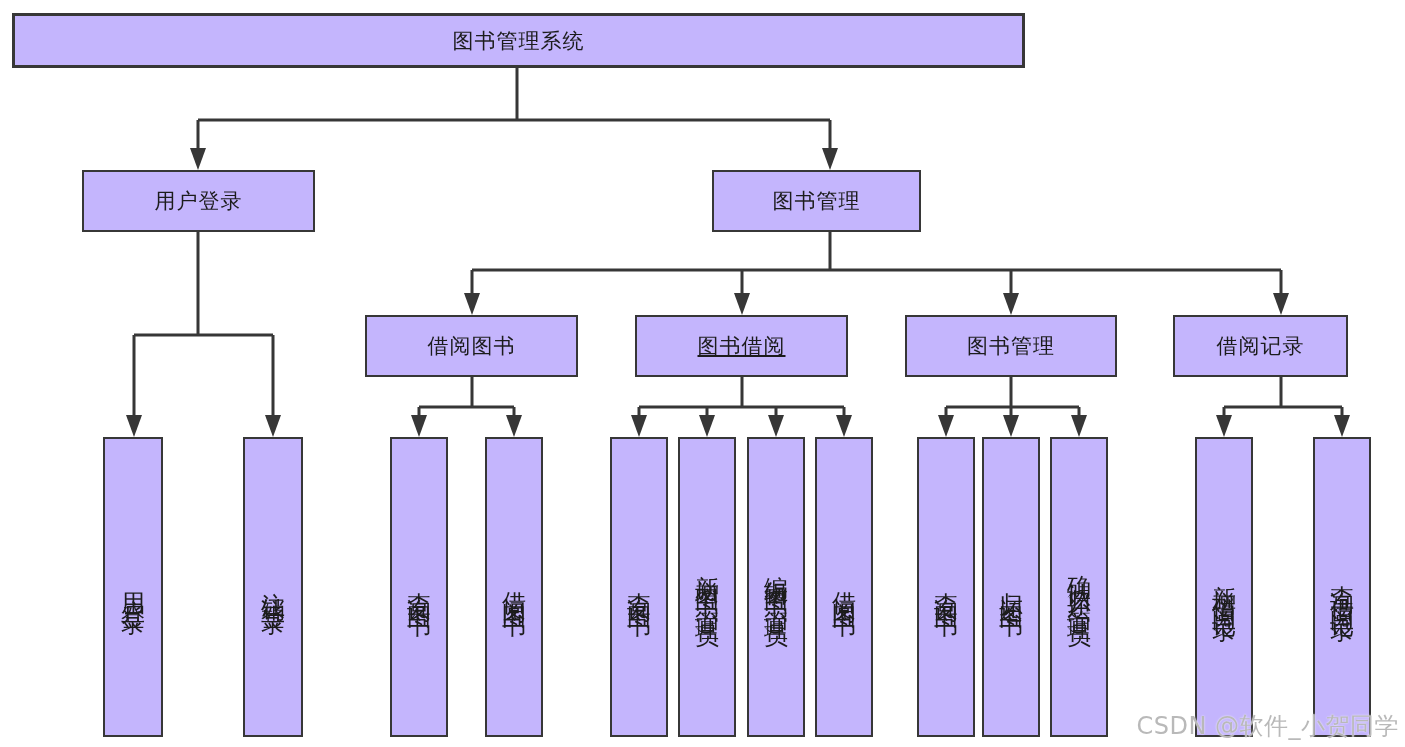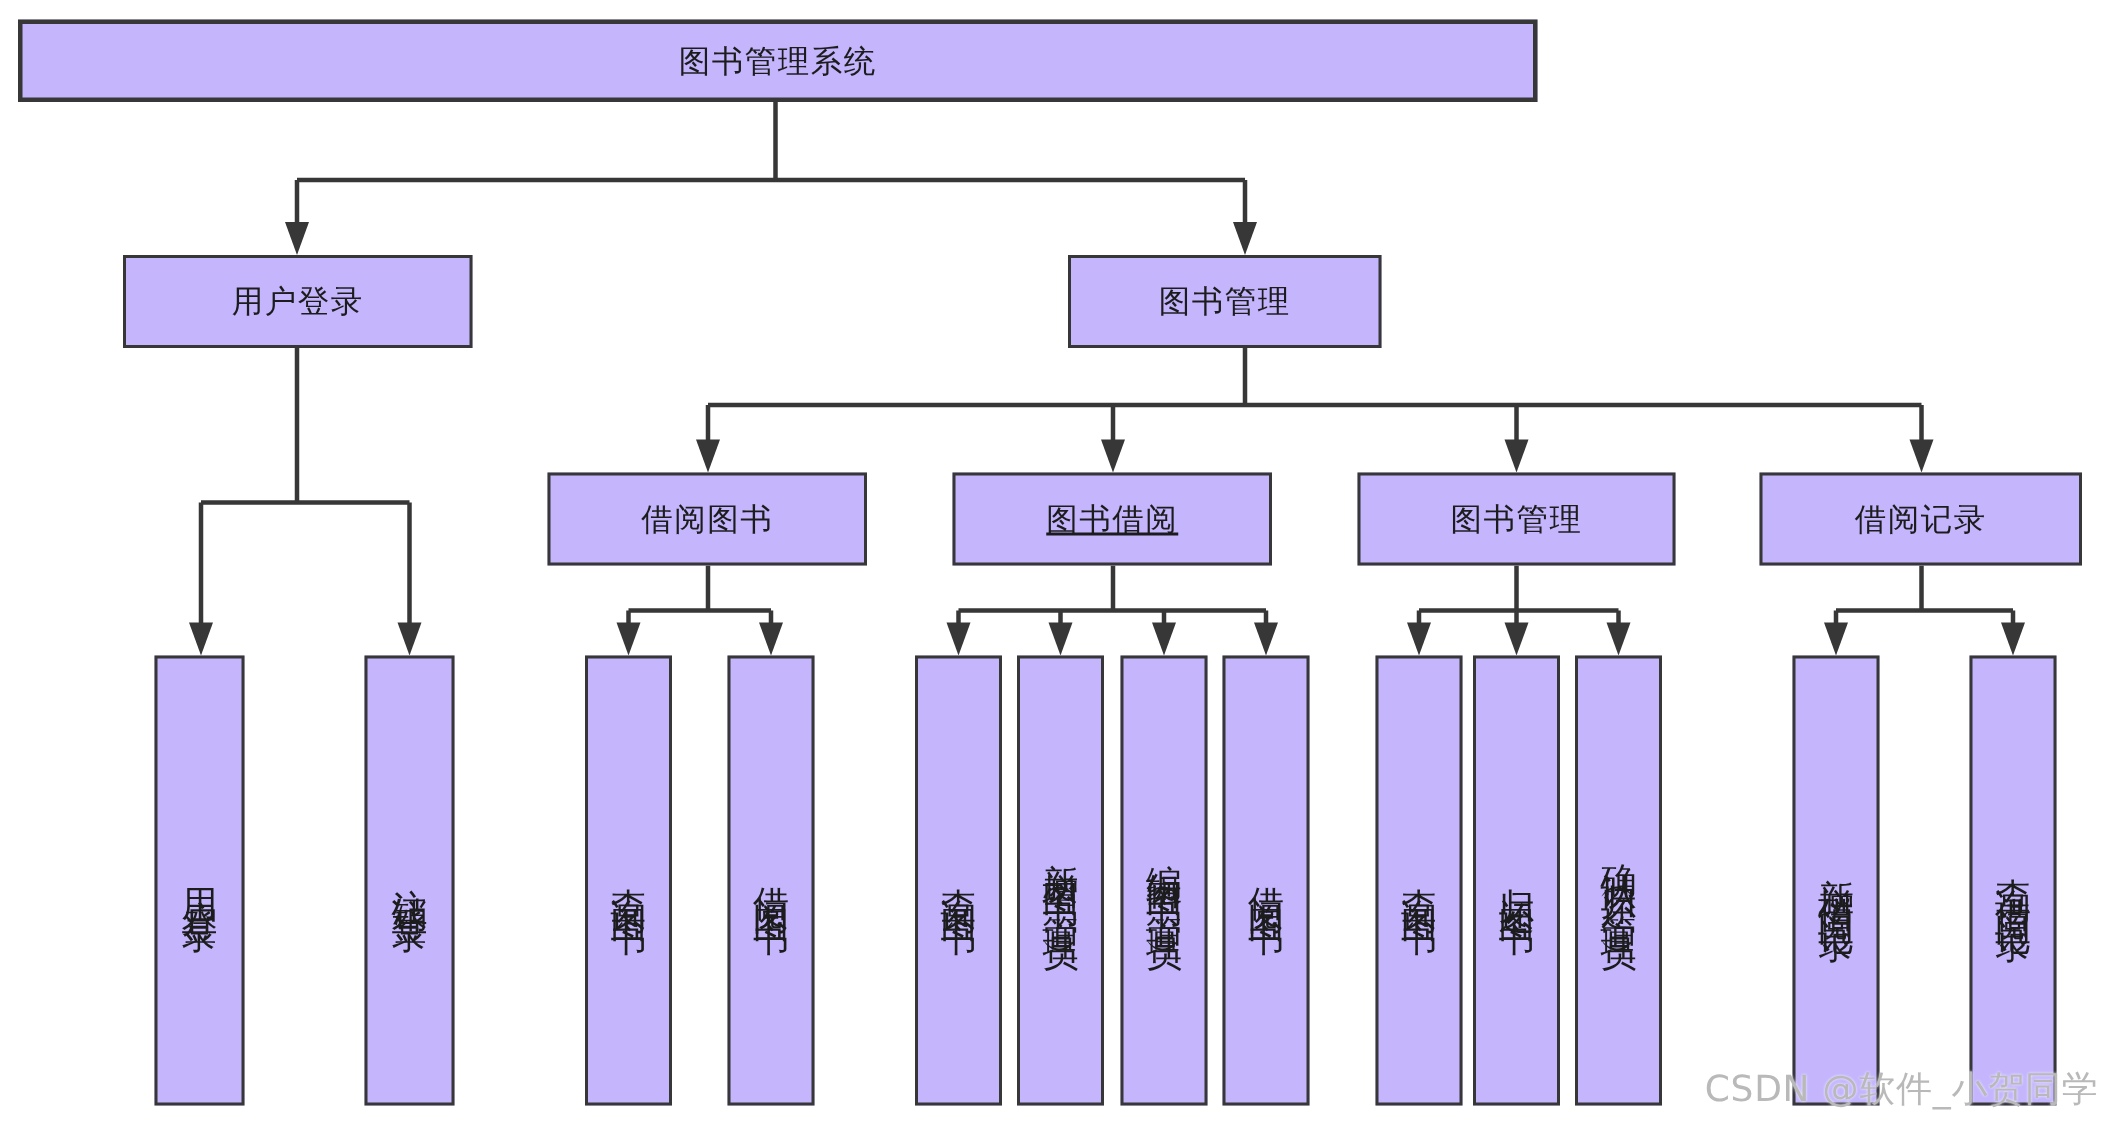--- a/index.html
+++ b/index.html
@@ -120,21 +120,21 @@
 
   <div class="node hbox" style="left:365px; top:315px; width:213px; height:62px;">
     <span>借阅图书</span>
   </div>
   <div class="node hbox" style="left:635px; top:315px; width:213px; height:62px;text-decoration:underline;">
     <span>图书借阅</span>
   </div>
   <div class="node hbox" style="left:905px; top:315px; width:212px; height:62px;">
     <span>图书管理</span>
   </div>
-  <div class="node hbox" style="left:1173px; top:315px; width:215px; height:62px;">
+  <div class="node hbox" style="left:1173px; top:315px; width:175px; height:62px;">
     <span>借阅记录</span>
   </div>
 
   <div class="node leaf" style="left:103px; top:437px; width:60px; height:300px;">
     <span>用户登录</span>
   </div>
   <div class="node leaf" style="left:243px; top:437px; width:60px; height:300px;">
     <span>注销登录</span>
   </div>
 

